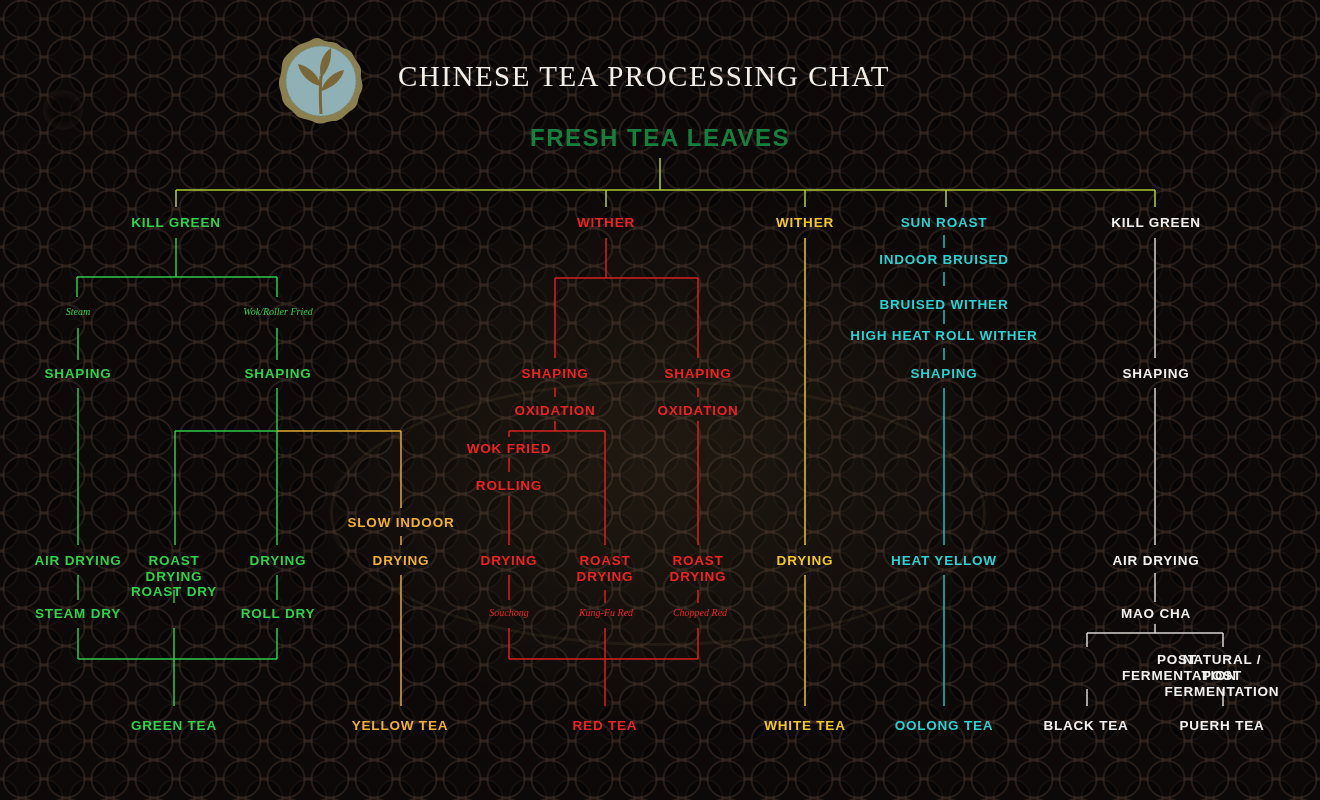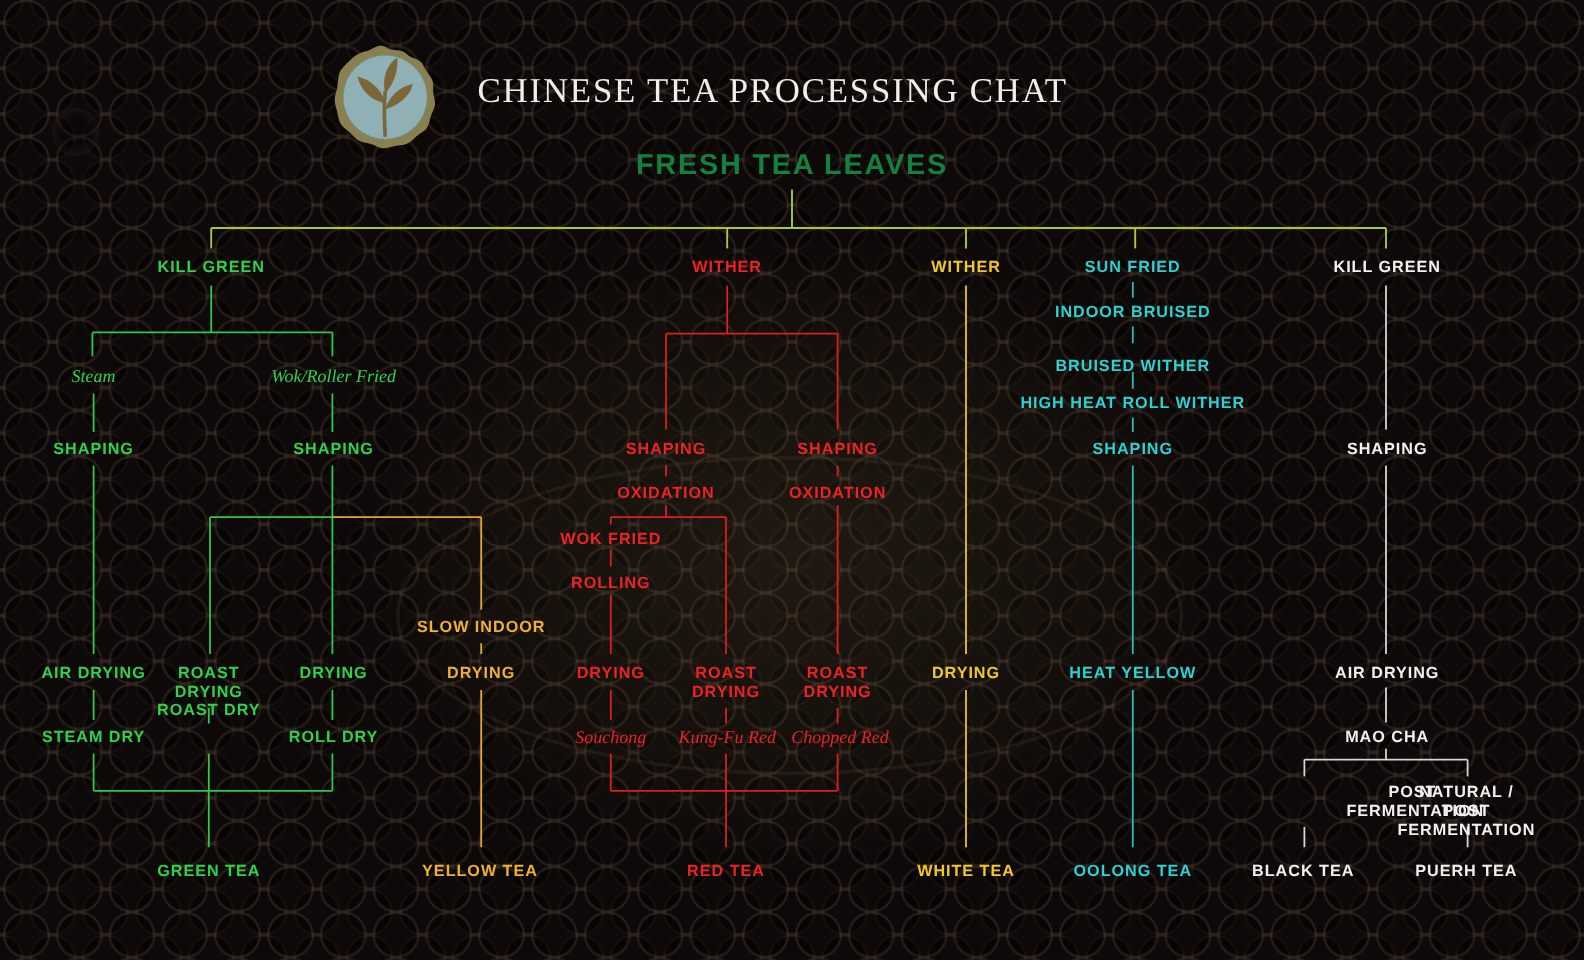--- a/index.html
+++ b/index.html
@@ -48,21 +48,21 @@
     position: absolute; top: 124px; left: 500px; width: 320px; text-align: center;
     color: #15803d; font-weight: bold; font-size: 24px; letter-spacing: 1.5px;
   }
   .lbl {
     position: absolute; transform: translateX(-50%); text-align: center;
     font-weight: bold; font-size: 13.5px; letter-spacing: 0.8px; line-height: 16px;
     white-space: nowrap;
   }
   .script {
     position: absolute; transform: translateX(-50%); white-space: nowrap;
-    font-family: "Liberation Serif", serif; font-style: italic; font-size: 15px;
+    font-family: "Liberation Serif", serif; font-style: italic; font-size: 10px;
   }
   .green { color: #2fd24a; }
   .red { color: #ec2323; }
   .yellow { color: #f0c827; }
   .orange { color: #f0b030; }
   .cyan { color: #2bd2d2; }
   .white { color: #f2f0ee; }
   svg.lines { position: absolute; left: 0; top: 0; }
 </style>
 </head>
@@ -211,21 +211,21 @@
 <div class="lbl red" style="left:698px;top:553px;width:70px;white-space:normal;">ROAST DRYING</div>
 <div class="script red" style="left:509px;top:607px;">Souchong</div>
 <div class="script red" style="left:606px;top:607px;">Kung-Fu Red</div>
 <div class="script red" style="left:700px;top:607px;">Chopped Red</div>
 <div class="lbl red" style="left:605px;top:718px;">RED TEA</div>
 
 <div class="lbl yellow" style="left:805px;top:215px;">WITHER</div>
 <div class="lbl yellow" style="left:805px;top:553px;">DRYING</div>
 <div class="lbl yellow" style="left:805px;top:718px;">WHITE TEA</div>
 
-<div class="lbl cyan" style="left:944px;top:215px;">SUN FRIED</div>
+<div class="lbl cyan" style="left:944px;top:215px;">SUN ROAST</div>
 <div class="lbl cyan" style="left:944px;top:252px;">INDOOR BRUISED</div>
 <div class="lbl cyan" style="left:944px;top:297px;">BRUISED WITHER</div>
 <div class="lbl cyan" style="left:944px;top:328px;">HIGH HEAT ROLL WITHER</div>
 <div class="lbl cyan" style="left:944px;top:366px;">SHAPING</div>
 <div class="lbl cyan" style="left:944px;top:553px;">HEAT YELLOW</div>
 <div class="lbl cyan" style="left:944px;top:718px;">OOLONG TEA</div>
 
 <div class="lbl white" style="left:1156px;top:215px;">KILL GREEN</div>
 <div class="lbl white" style="left:1156px;top:366px;">SHAPING</div>
 <div class="lbl white" style="left:1156px;top:553px;">AIR DRYING</div>

